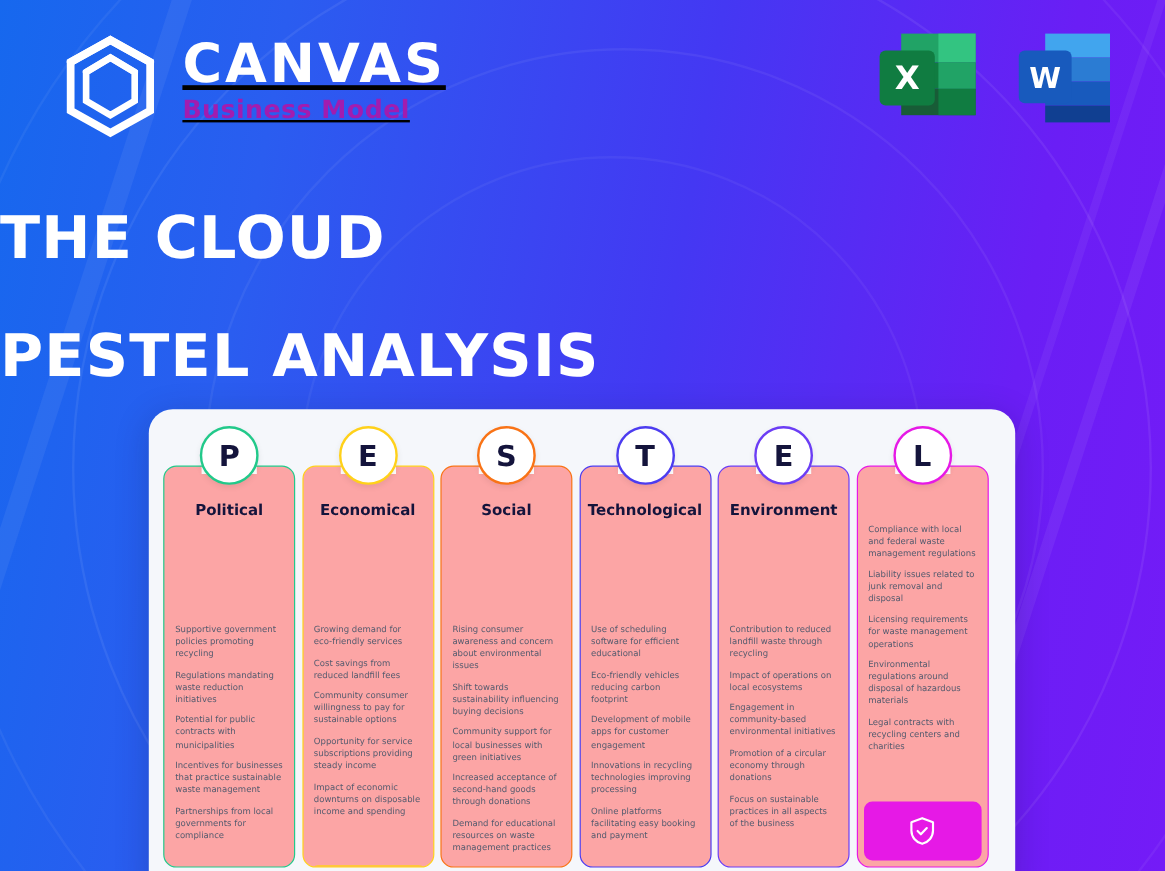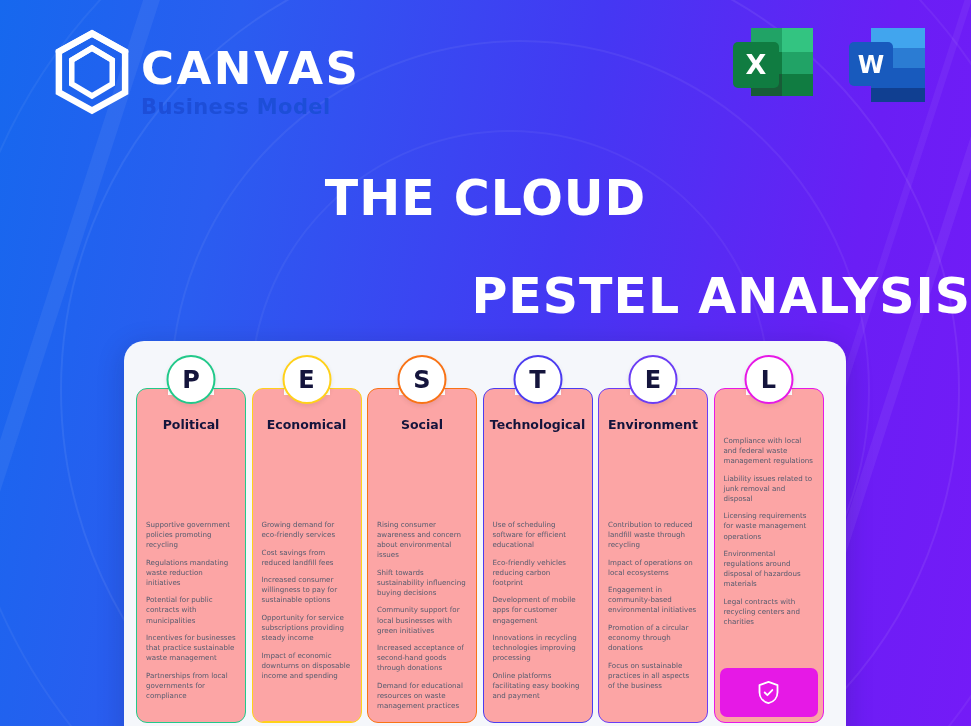--- a/index.html
+++ b/index.html
@@ -20,41 +20,41 @@
   .arc.a4 { width:520px; height:520px; left:250px; top:130px; border-color:rgba(255,255,255,0.05); }
   .streak {
     position:absolute; background:rgba(255,255,255,0.06);
     transform:rotate(18deg); border-radius:40px;
   }
   .streak.s1 { width:16px; height:1000px; left:20px; top:-120px; }
   .streak.s2 { width:10px; height:1000px; left:905px; top:-160px; }
   .streak.s3 { width:7px; height:900px; left:838px; top:-60px; background:rgba(255,255,255,0.05);}
 
   
-  .logo-wrap { position:absolute; left:46px; top:26px; display:flex; align-items:flex-end; gap:3px; }
+  .logo-wrap { position:absolute; left:46px; top:26px; display:flex; align-items:flex-start; gap:14px;text-decoration:underline; }
   .logo-mark { width:92px; height:92px; flex:0 0 92px; }
   .logo-text { display:flex; flex-direction:column; line-height:1; padding-top:4px; }
   .logo-title {
     color:#fff; font-size:45px; font-weight:bold; letter-spacing:2.5px;
     font-family:"DejaVu Sans", sans-serif;
   }
   .logo-sub {
-    color:#1d4ed8; font-size:21px; font-weight:bold; letter-spacing:0.4px; margin-top:6px;
+    color:#a21caf; font-size:21px; font-weight:bold; letter-spacing:0.4px; margin-top:6px;
   }
 
   .office-icons { position:absolute; right:42px; top:24px; display:flex; gap:24px; }
   .office-ic { width:88px; height:86px; position:relative; }
 
   
   .main-title {
-    position:absolute; left:0; right:0; top:170px; text-align:center;
+    position:absolute; left:0; right:0; top:170px; text-align:left;
     color:#fff; font-size:49px; font-weight:bold; letter-spacing:1px;
   }
   .sub-title {
-    position:absolute; left:0; right:0; top:268px; text-align:right;
+    position:absolute; left:0; right:0; top:268px; text-align:left;
     color:#fff; font-size:49px; font-weight:bold; letter-spacing:1px;
   }
 
   
   .panel {
     position:absolute; left:124px; top:341px; width:722px; height:400px;
     background:#f5f7fb; border-radius:20px 20px 0 0;
     box-shadow:0 6px 28px rgba(15,20,60,0.20);
   }
   .cols { position:absolute; left:12px; top:47px; display:flex; gap:5.5px; }
@@ -171,21 +171,21 @@
         </div>
         <div class="badge" style="border-color: rgb(34, 201, 138);">P</div>
       </div>
       <div class="col">
         <div class="card" style="border-color: rgb(255, 209, 26);">
           <div class="card-notch"></div>
           <div class="col-title">Economical</div>
           <div class="items">
             <div class="item">Growing demand for eco-friendly services</div>
             <div class="item">Cost savings from reduced landfill fees</div>
-            <div class="item">Increased consumer willingness to pay for sustainable options</div>
+            <div class="item">Community consumer willingness to pay for sustainable options</div>
             <div class="item">Opportunity for service subscriptions providing steady income</div>
             <div class="item">Impact of economic downturns on disposable income and spending</div>
           </div>
           <div class="icon-box" style="background: rgb(255, 209, 26);">
             <svg viewBox="0 0 24 24" fill="none" stroke="#fff" stroke-width="1.7" stroke-linecap="round">
               <path d="M3 21h18"></path>
               <rect x="4" y="13" width="4" height="6"></rect>
               <rect x="10" y="8.5" width="4" height="10.5"></rect>
               <rect x="16" y="4" width="4" height="15"></rect>
             </svg>

